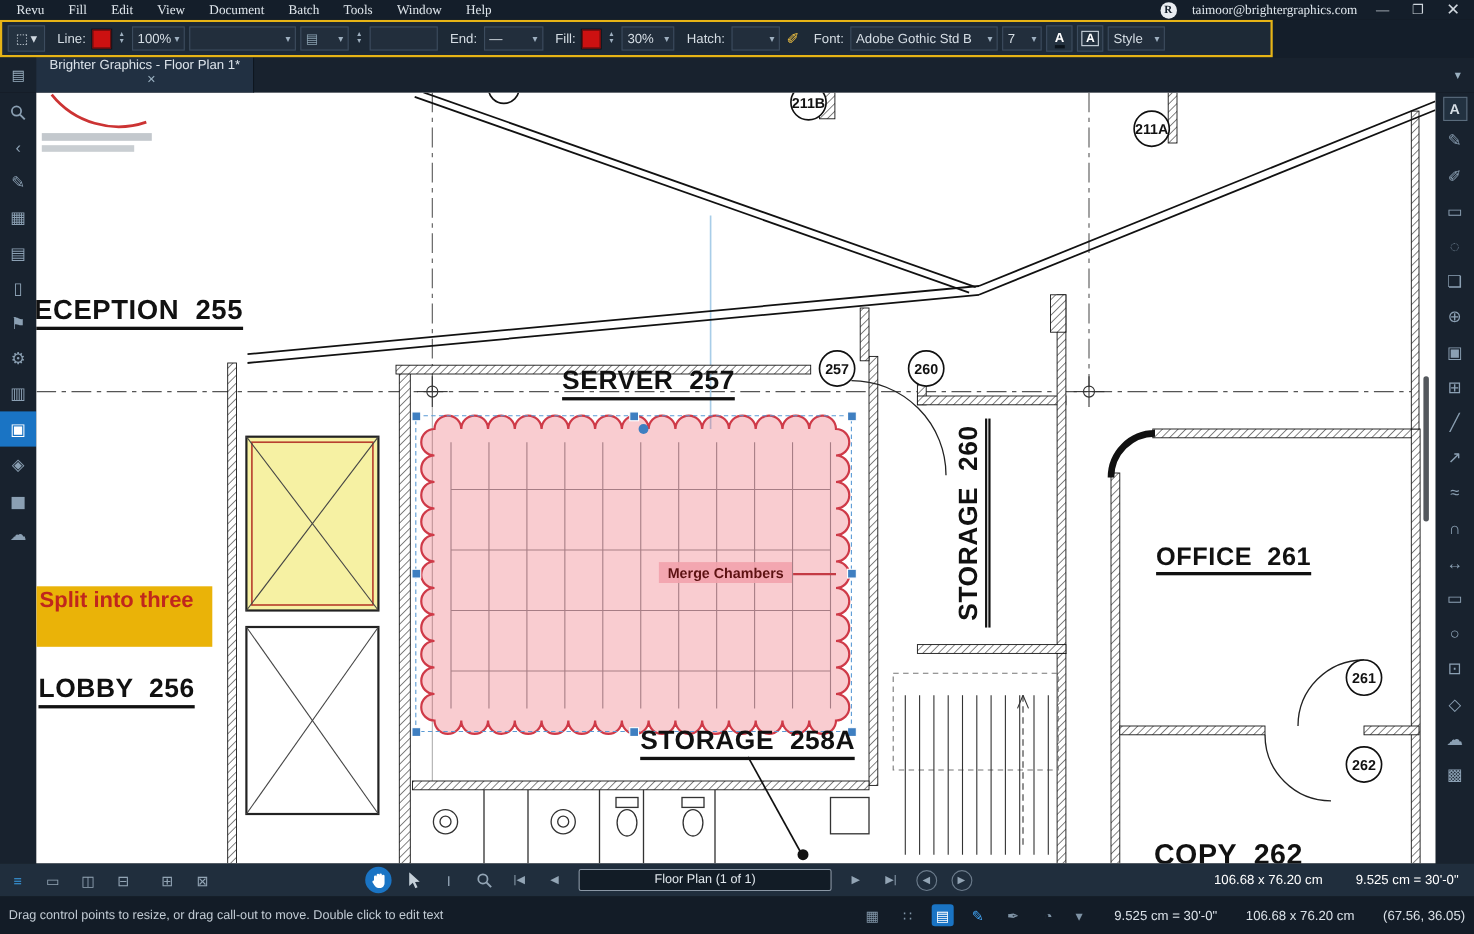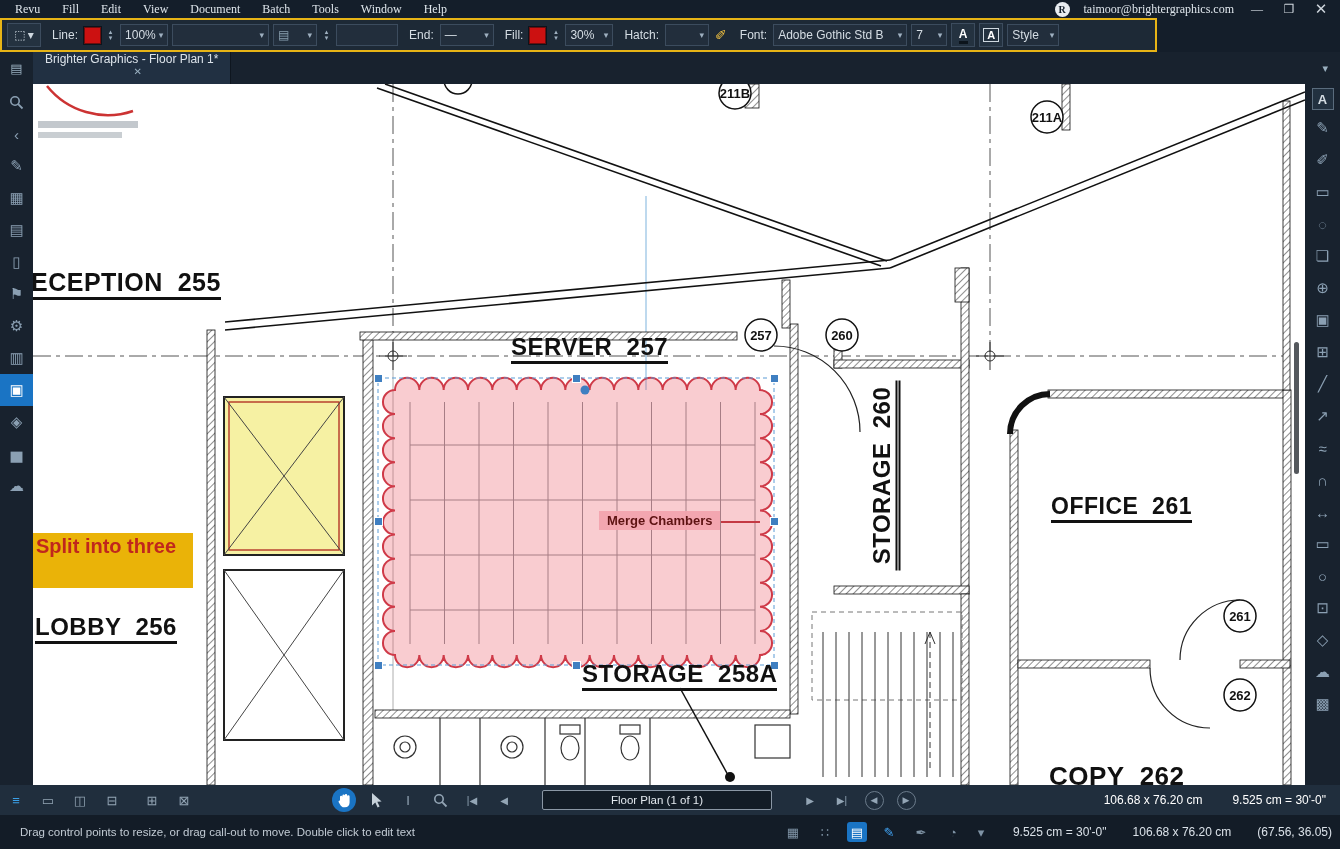--- a/index.html
+++ b/index.html
@@ -58,28 +58,28 @@
   .merge-note{position:absolute;left:566px;top:427px;background:rgba(242,163,172,0.92);color:#5d1212;
               font-weight:bold;font-size:13px;padding:2px 8px;white-space:nowrap;}
   .vscroll{position:absolute;left:1261px;top:258px;width:5px;height:132px;background:#54585d;border-radius:3px;}
   
   .bottombar{position:absolute;top:785px;left:0;right:0;height:30px;background:#202e3d;display:flex;
              align-items:center;color:#93a5b5;font-size:13px;z-index:30;}
   .bicon{width:32px;text-align:center;display:flex;align-items:center;justify-content:center;height:30px;}
   .blue{color:#3aa0e8;}
   .active-round{background:#1a74c4;border-radius:50%;width:24px;height:24px;display:flex;align-items:center;justify-content:center;}
   .pagebox{width:228px;height:18px;border:1px solid #8a97a5;background:#121c26;color:#e2e8ee;font-size:11.5px;
-           display:flex;align-items:center;justify-content:center;margin:0 22px;border-radius:2px;}
+           display:flex;align-items:center;justify-content:center;margin:0 6px;border-radius:2px;}
   .ring{border:1px solid #6b7b8b;border-radius:50%;width:17px;height:17px;display:flex;align-items:center;
         justify-content:center;font-size:9px;}
   .bb-right{margin-left:auto;display:flex;gap:30px;padding-right:14px;color:#fff;font-size:12px;}
   
   .statusbar{position:absolute;top:815px;left:0;right:0;height:34px;background:#131c27;display:flex;
              align-items:center;font-size:11.5px;color:#c2cbd4;z-index:30;}
-  .hint{padding-left:20px;}
+  .hint{padding-left:8px;}
   .sb-right{margin-left:auto;display:flex;align-items:center;gap:12px;padding-right:8px;}
   .sb-ic{color:#7f93a5;font-size:13px;width:20px;text-align:center;}
   .sb-ic.actblue{background:#1a74c4;color:#fff;border-radius:3px;height:20px;display:flex;align-items:center;justify-content:center;}
   .sb-ic.penblue{color:#41a4f5;}
   .sb-txt{color:#dae1e8;font-size:12px;margin-left:14px;white-space:pre;}
 </style>
 </head>
 <body>
 
 <div class="app">

